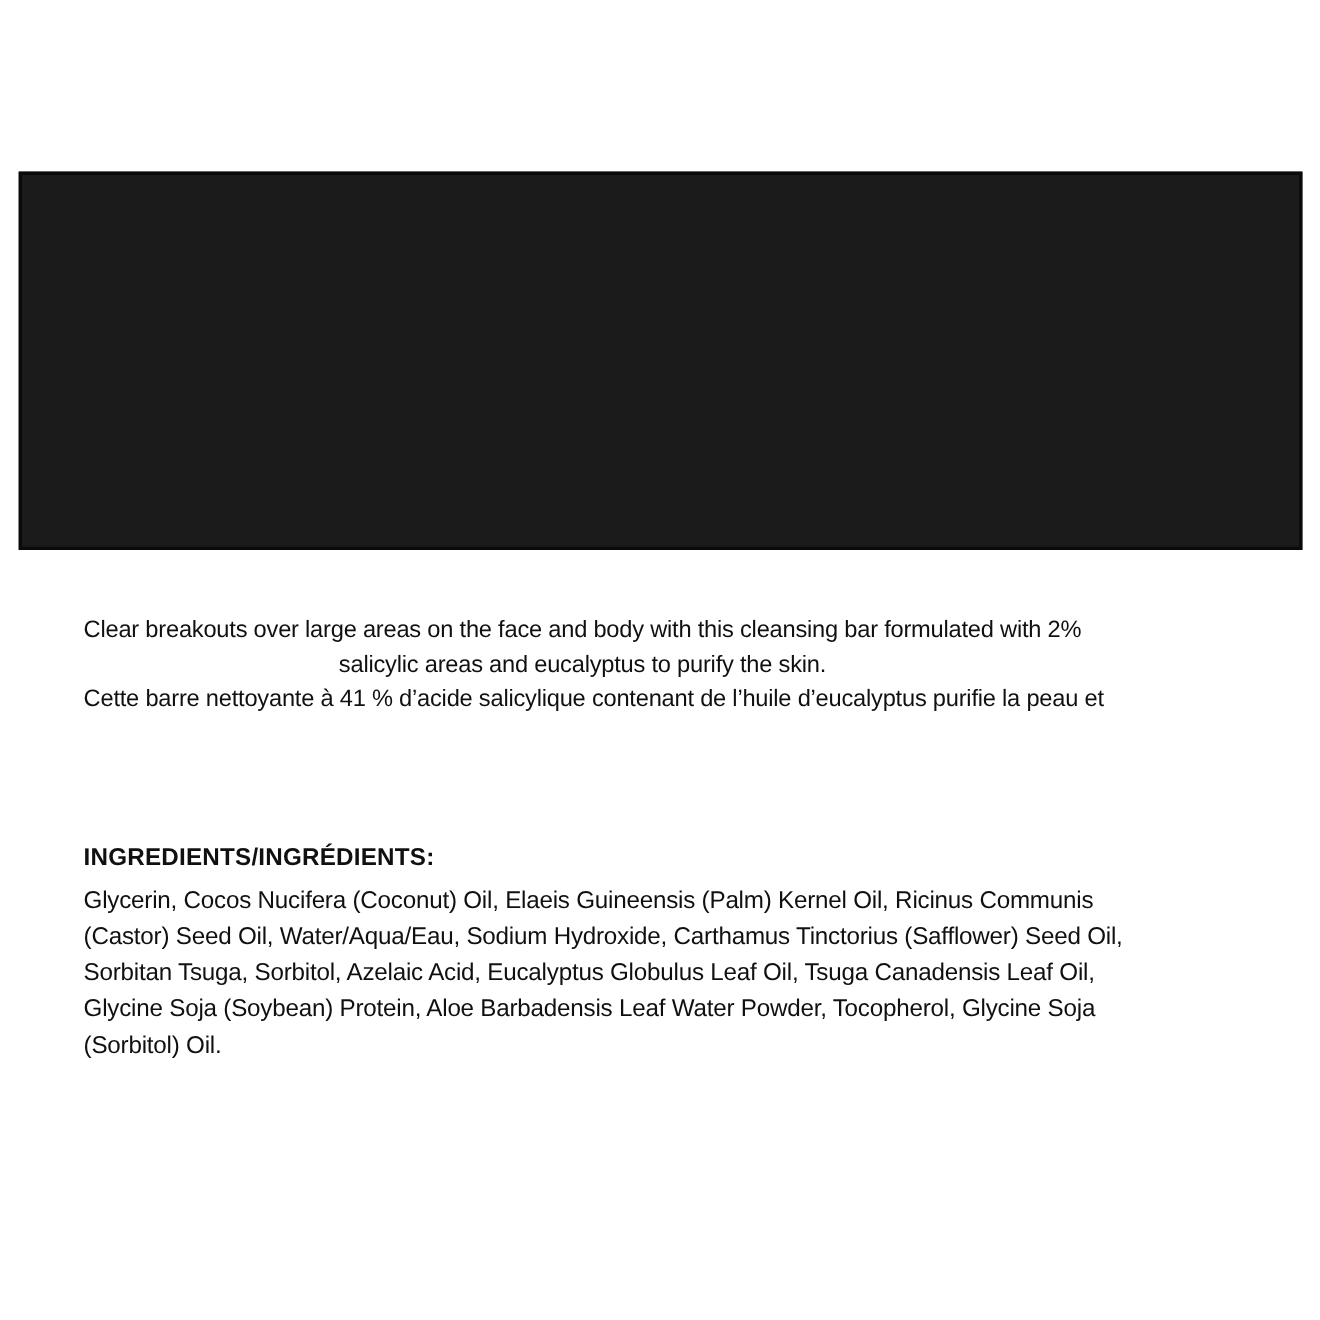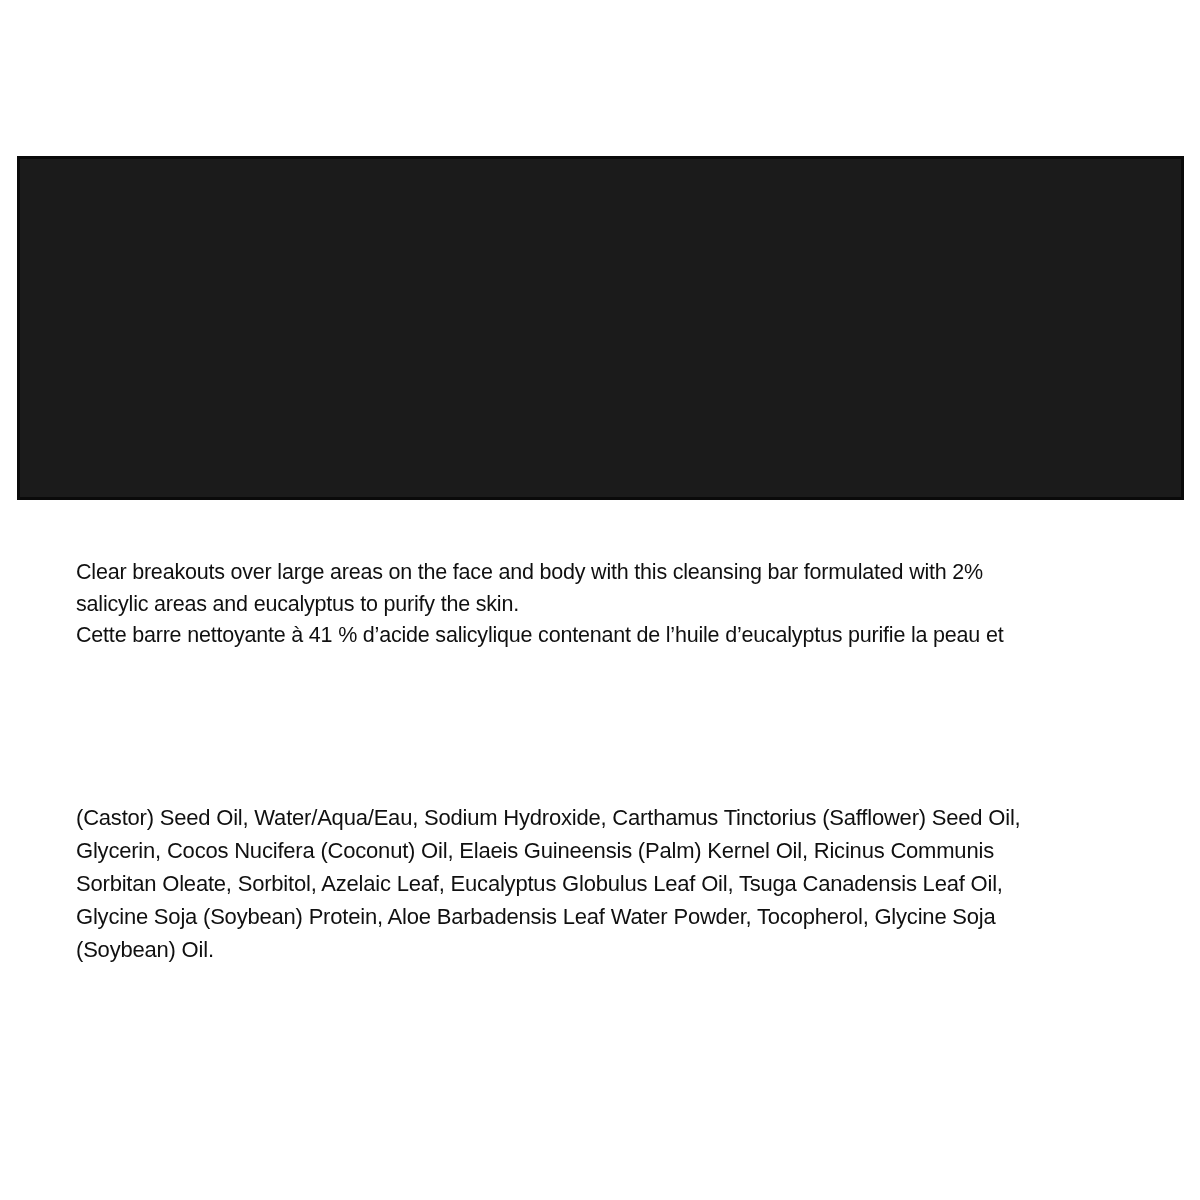--- a/index.html
+++ b/index.html
@@ -30,21 +30,21 @@
     position: absolute;
     left: 76px;
     white-space: nowrap;
   }
   .desc {
     font-size: 21.5px;
     line-height: 32px;
     letter-spacing: -0.2px;
     font-weight: 400;
   }
-  .desc-en { top: 556px; }
+  .desc-en { top: 556px; text-align: center; }
   .desc-fr { top: 619px; }
   .ingredients-heading {
     position: absolute;
     left: 76px;
     top: 766px;
     font-size: 22px;
     font-weight: 700;
     letter-spacing: 0.2px;
     margin: 0;
     white-space: nowrap;
@@ -66,22 +66,23 @@
 
   <div class="text-block desc desc-en">
       <div>Clear breakouts over large areas on the face and body with this cleansing bar formulated with 2%</div>
       <div>salicylic areas and eucalyptus to purify the skin.</div>
     </div>
 
   <div class="text-block desc desc-fr">
       <div>Cette barre nettoyante à 41 % d’acide salicylique contenant de l’huile d’eucalyptus purifie la peau et</div>
     </div>
 
+  <h2 class="ingredients-heading">INGREDIENTS/INGRÉDIENTS:</h2>
 
   <div class="text-block ingredients-list">
+      <div>Glycerin, Cocos Nucifera (Coconut) Oil, Elaeis Guineensis (Palm) Kernel Oil, Ricinus Communis</div>
       <div>(Castor) Seed Oil, Water/Aqua/Eau, Sodium Hydroxide, Carthamus Tinctorius (Safflower) Seed Oil,</div>
-      <div>Glycerin, Cocos Nucifera (Coconut) Oil, Elaeis Guineensis (Palm) Kernel Oil, Ricinus Communis</div>
-      <div>Sorbitan Oleate, Sorbitol, Azelaic Leaf, Eucalyptus Globulus Leaf Oil, Tsuga Canadensis Leaf Oil,</div>
+      <div>Sorbitan Tsuga, Sorbitol, Azelaic Acid, Eucalyptus Globulus Leaf Oil, Tsuga Canadensis Leaf Oil,</div>
       <div>Glycine Soja (Soybean) Protein, Aloe Barbadensis Leaf Water Powder, Tocopherol, Glycine Soja</div>
-      <div>(Soybean) Oil.</div>
+      <div>(Sorbitol) Oil.</div>
     </div>
 
 </div>
 
 </body></html>

